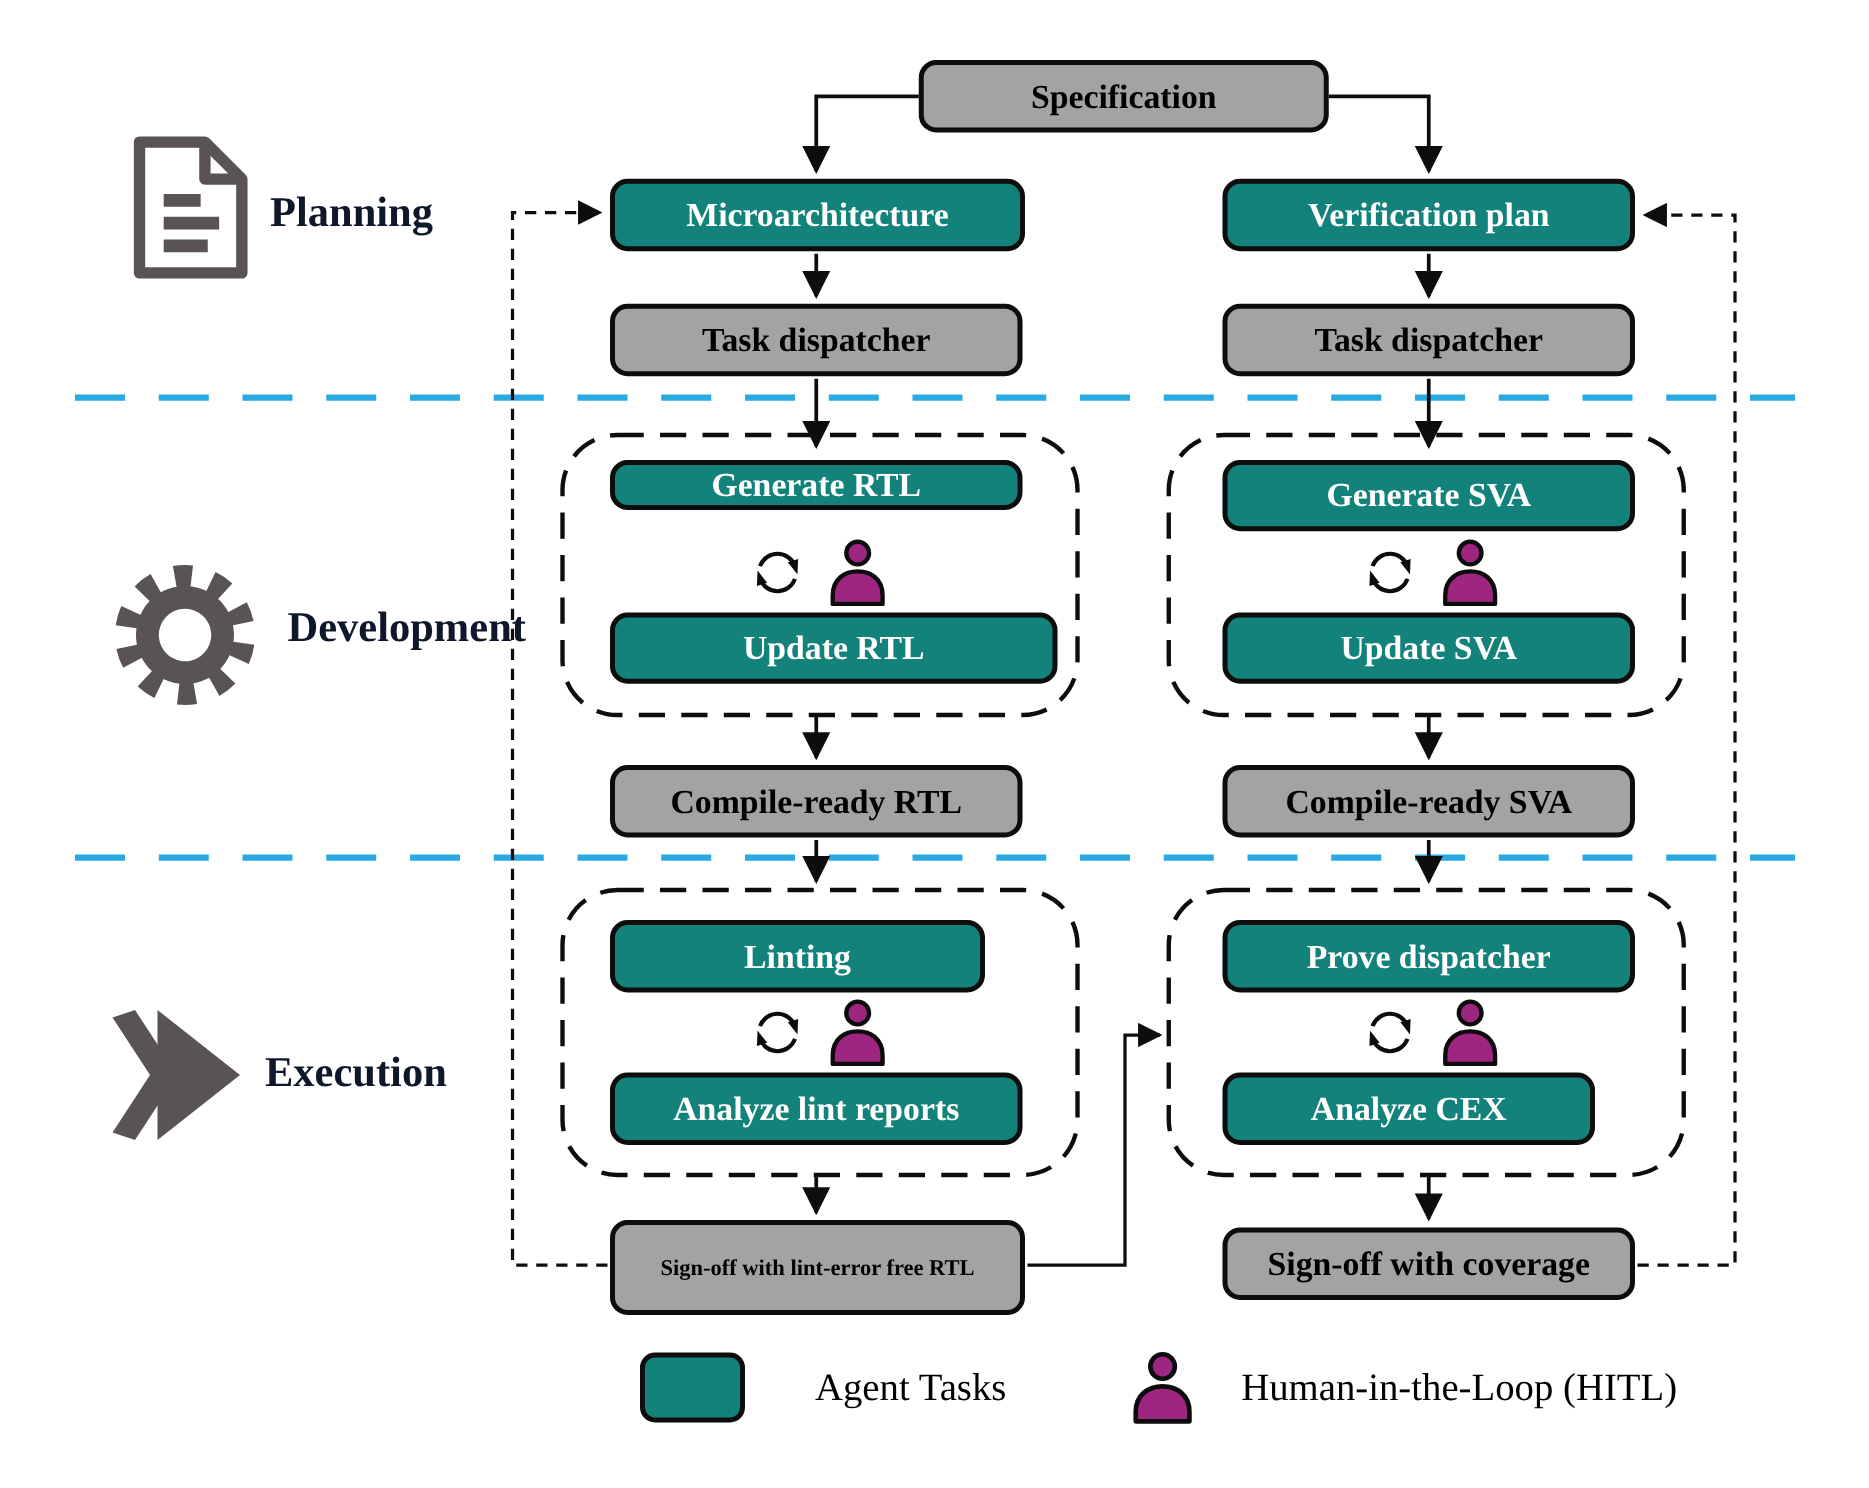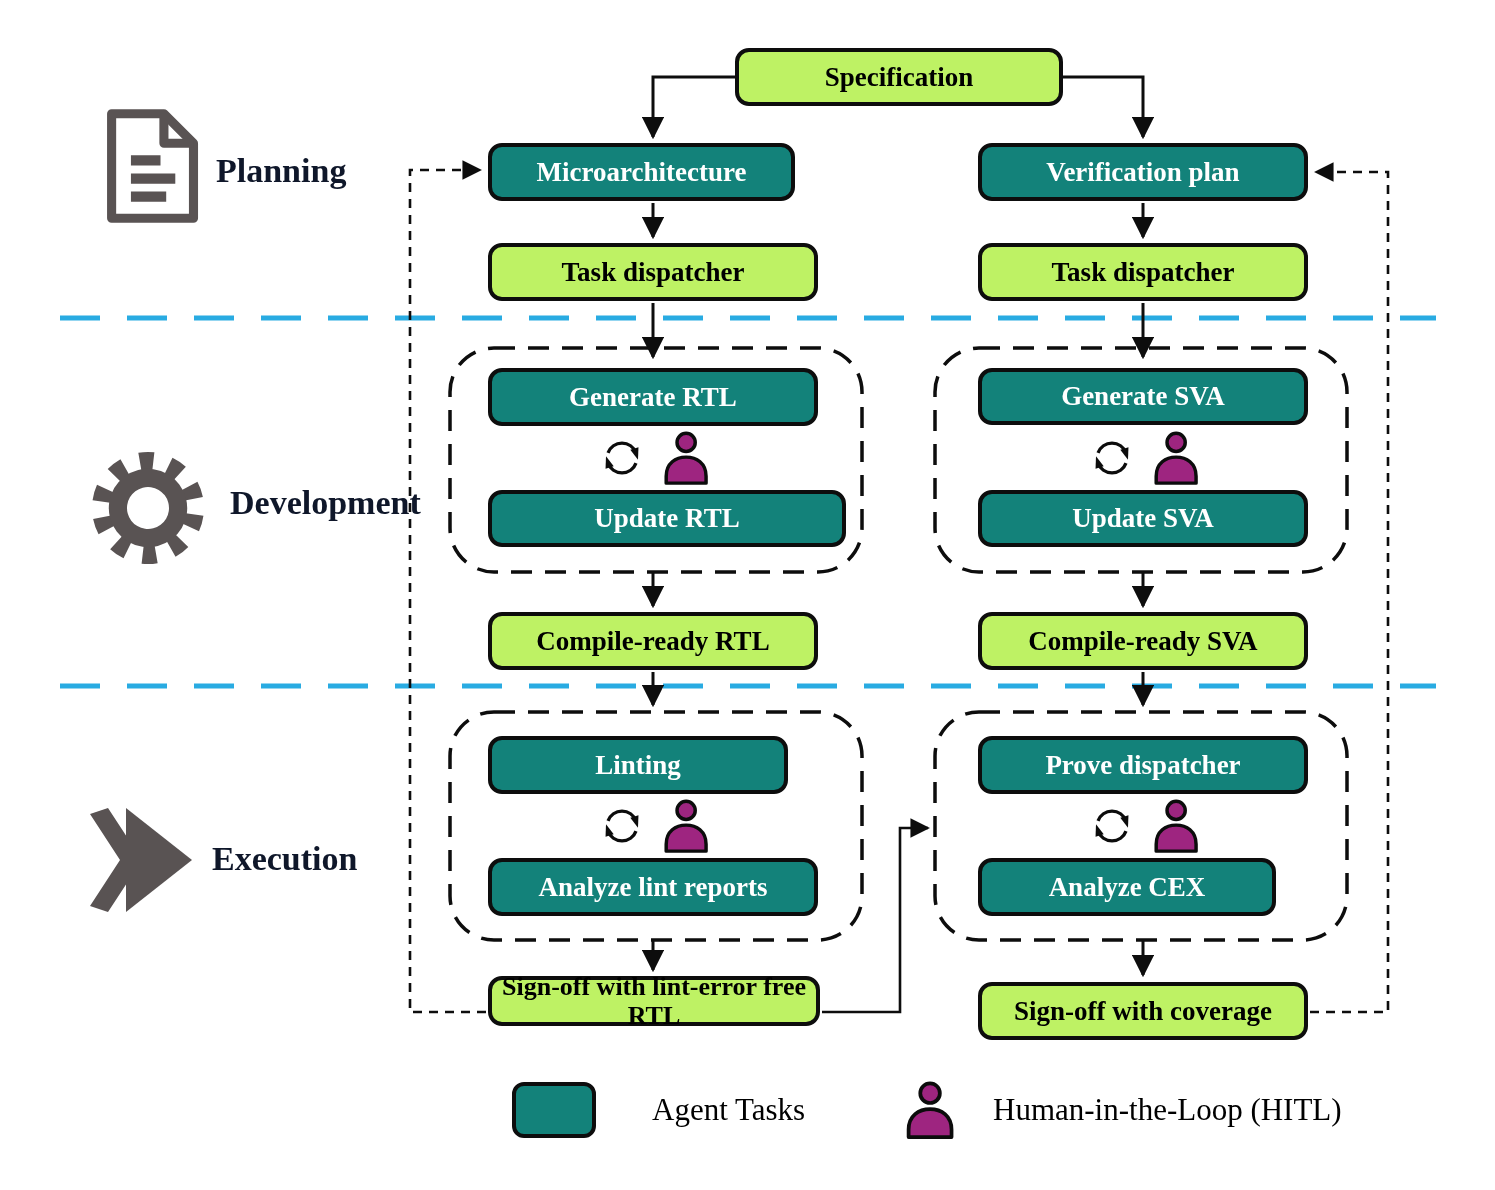--- a/index.html
+++ b/index.html
@@ -3,21 +3,21 @@
 <meta charset="utf-8">
 <style>
   html,body{margin:0;padding:0;background:#ffffff;}
   .canvas{
     position:relative;width:1495px;height:1190px;background:#ffffff;overflow:hidden;
     font-family:"Liberation Serif","DejaVu Serif",serif;
   }
   .layer{position:absolute;left:0;top:0;z-index:1;}
   .node{
     position:absolute;box-sizing:border-box;z-index:2;
-    border:4px solid var(--outline);border-radius:14px;background:#bef264;color:#000000;
+    border:4px solid var(--outline);border-radius:14px;background:#a3a3a3;color:#000000;
     display:flex;align-items:center;justify-content:center;text-align:center;
     font-weight:bold;font-size:27px;line-height:1.12;padding:2px 10px;
   }
   .node.agent{background:var(--agent-task-fill);color:#ffffff;}
   .iconrow{
     position:absolute;z-index:2;display:flex;align-items:center;justify-content:center;gap:14px;
   }
   .phase-label{
     position:absolute;z-index:2;font-weight:bold;font-size:34px;color:#0f172a;white-space:nowrap;
   }
@@ -84,37 +84,37 @@
   </svg>
   <div class="phase-label" style="left:230px;top:484px">Development</div>
 
   <svg class="phase-icon" style="left:86px;top:806px" width="110" height="108" viewBox="0 0 110 108">
     <polygon points="4,8 22,2 56,54 22,106 4,100 34,54" style="fill:var(--icon-gray)"></polygon>
     <polygon points="40,2 106,54 40,106" style="fill:var(--icon-gray)"></polygon>
   </svg>
   <div class="phase-label" style="left:212px;top:840px">Execution</div>
 
   <div class="node" style="left:735px;top:48px;width:328px;height:58px">Specification</div>
-  <div class="node agent" style="left:488px;top:143px;width:307px;height:58px">Microarchitecture</div>
+  <div class="node agent" style="left:488px;top:143px;width:332px;height:58px">Microarchitecture</div>
   <div class="node agent" style="left:978px;top:143px;width:330px;height:58px">Verification plan</div>
   <div class="node" style="left:488px;top:243px;width:330px;height:58px">Task dispatcher</div>
   <div class="node" style="left:978px;top:243px;width:330px;height:58px">Task dispatcher</div>
 
-  <div class="node agent" style="left:488px;top:368px;width:330px;height:58px">Generate RTL</div>
+  <div class="node agent" style="left:488px;top:368px;width:330px;height:40px">Generate RTL</div>
   <div class="node agent" style="left:978px;top:368px;width:330px;height:57px">Generate SVA</div>
   <div class="node agent" style="left:488px;top:490px;width:358px;height:57px">Update RTL</div>
   <div class="node agent" style="left:978px;top:490px;width:330px;height:57px">Update SVA</div>
   <div class="node" style="left:488px;top:612px;width:330px;height:58px">Compile-ready RTL</div>
   <div class="node" style="left:978px;top:612px;width:330px;height:58px">Compile-ready SVA</div>
 
   <div class="node agent" style="left:488px;top:736px;width:300px;height:58px">Linting</div>
   <div class="node agent" style="left:978px;top:736px;width:330px;height:58px">Prove dispatcher</div>
   <div class="node agent" style="left:488px;top:858px;width:330px;height:58px">Analyze lint reports</div>
   <div class="node agent" style="left:978px;top:858px;width:298px;height:58px">Analyze CEX</div>
-  <div class="node" style="left:488px;top:976px;width:332px;height:50px;font-size:26px">Sign-off with lint-error free RTL</div>
+  <div class="node" style="left:488px;top:976px;width:332px;height:76px;font-size:18px">Sign-off with lint-error free RTL</div>
   <div class="node" style="left:978px;top:982px;width:330px;height:58px">Sign-off with coverage</div>
 
   <div class="iconrow" style="left:590px;top:430px;width:130px;height:56px">
     <svg width="50" height="50" viewBox="0 0 64 64">
       <path d="M14.1,25.5 A19,19 0 0 1 49.9,25.5" fill="none" stroke="#0c0c0c" stroke-width="4.2"></path>
       <path d="M-7,-5.5 L8,0 L-7,5.5 z" fill="#0c0c0c" transform="translate(50,26.5) rotate(72)"></path>
       <path d="M49.9,38.5 A19,19 0 0 1 14.1,38.5" fill="none" stroke="#0c0c0c" stroke-width="4.2"></path>
       <path d="M-7,-5.5 L8,0 L-7,5.5 z" fill="#0c0c0c" transform="translate(14,37.5) rotate(252)"></path>
     </svg>
     <svg width="52" height="56" viewBox="0 0 60 62">

